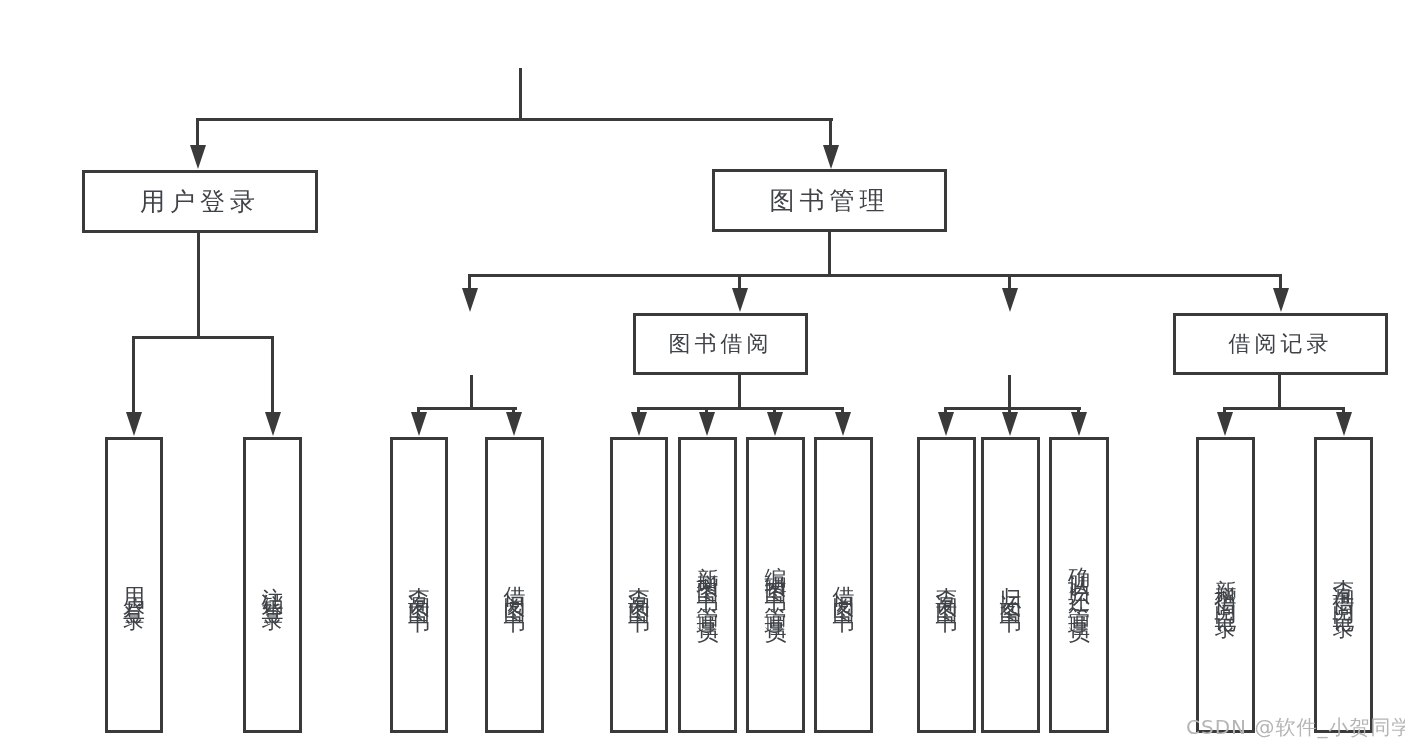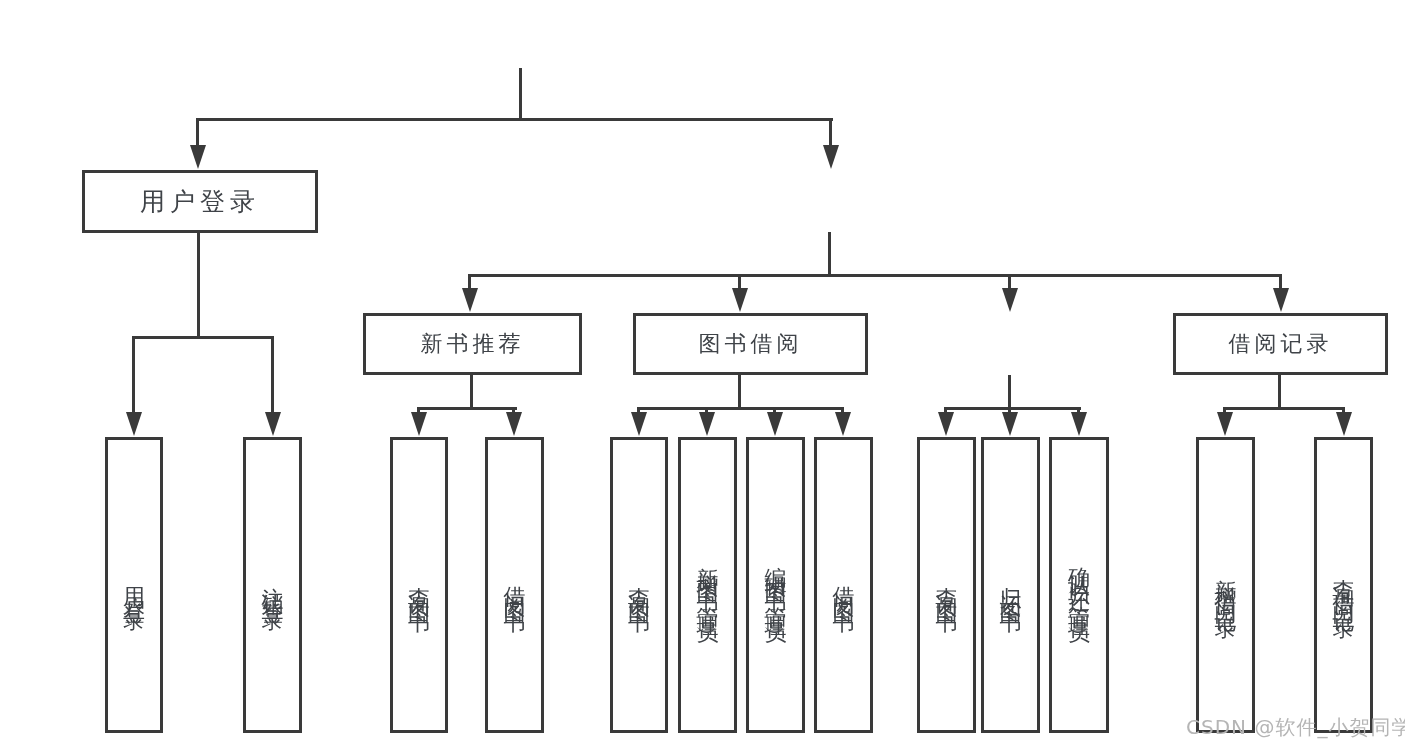--- a/index.html
+++ b/index.html
@@ -48,26 +48,26 @@
 </head>
 <body>
 
 <div id="stage">
 
 
   <div class="box lv2" style="left:82px;top:170px;width:236px;height:63px;">
     <span>用户登录</span>
   </div>
 
-
-  <div class="box lv3" style="left:363px;top:313px;width:219px;height:62px;">
-    <span>新书推荐</span>
+  <div class="box lv2" style="left:712px;top:169px;width:235px;height:63px;">
+    <span>图书管理</span>
   </div>
 
-  <div class="box lv3" style="left:633px;top:313px;width:235px;height:62px;">
+
+  <div class="box lv3" style="left:633px;top:313px;width:175px;height:62px;">
     <span>图书借阅</span>
   </div>
 
 
   <div class="box lv3" style="left:1173px;top:313px;width:215px;height:62px;">
     <span>借阅记录</span>
   </div>
 
   <div class="box leaf" style="left:105px;top:437px;width:58px;height:296px;">
     <span class="vtext">用户登录</span>

